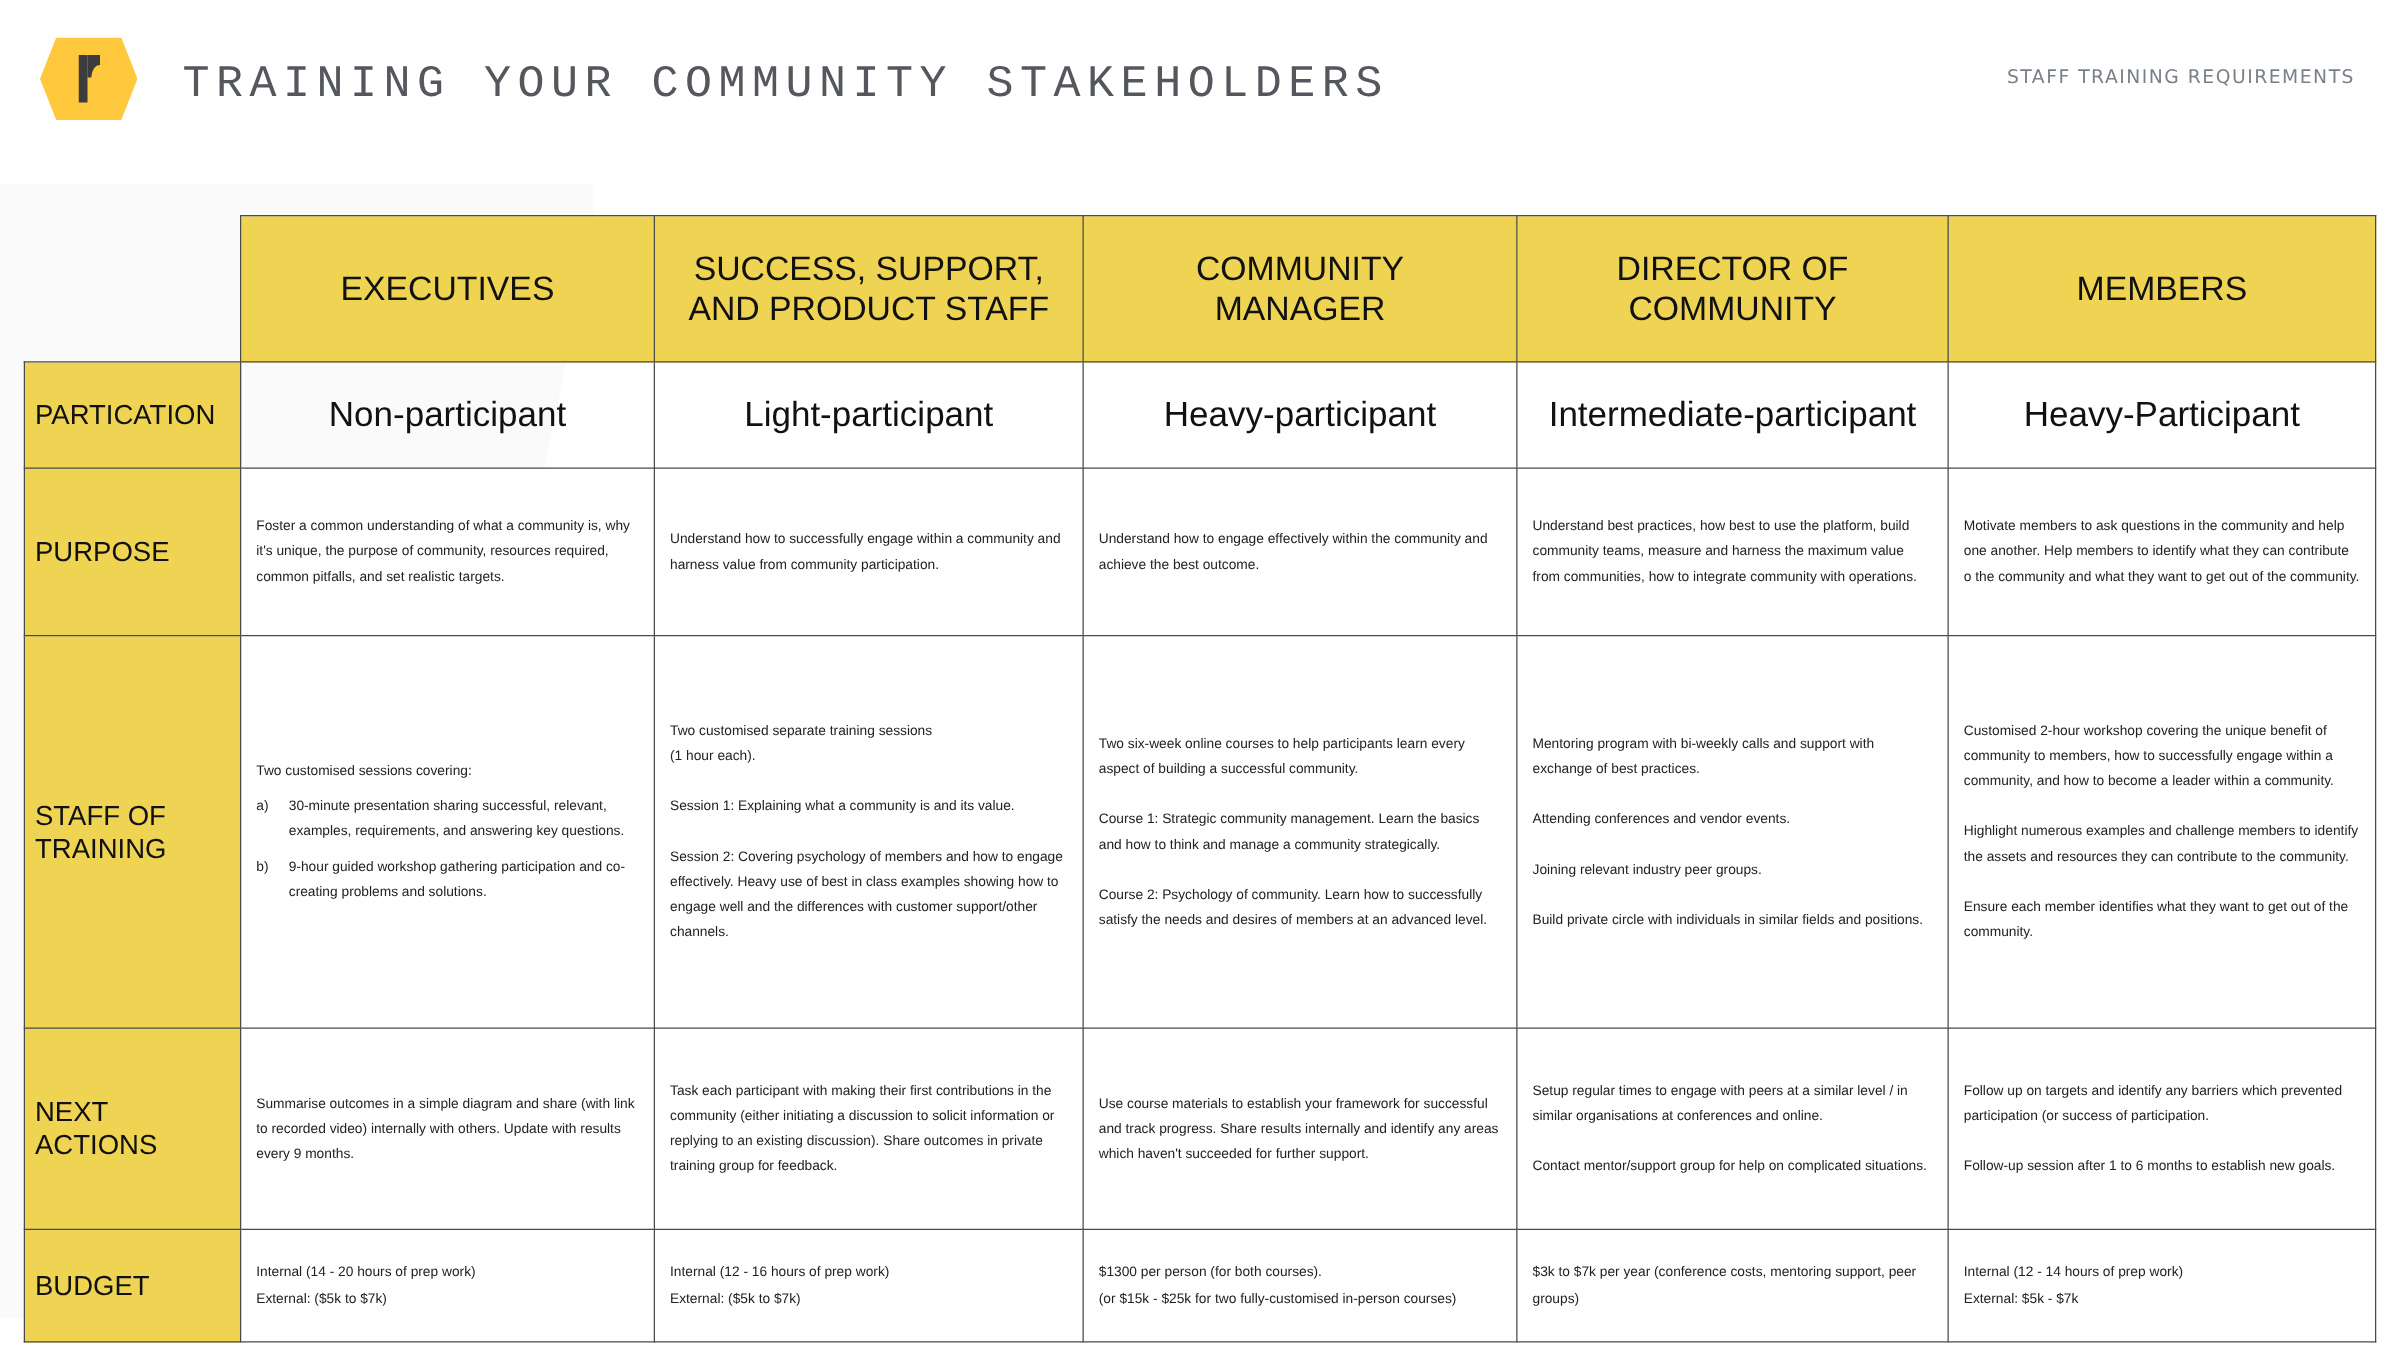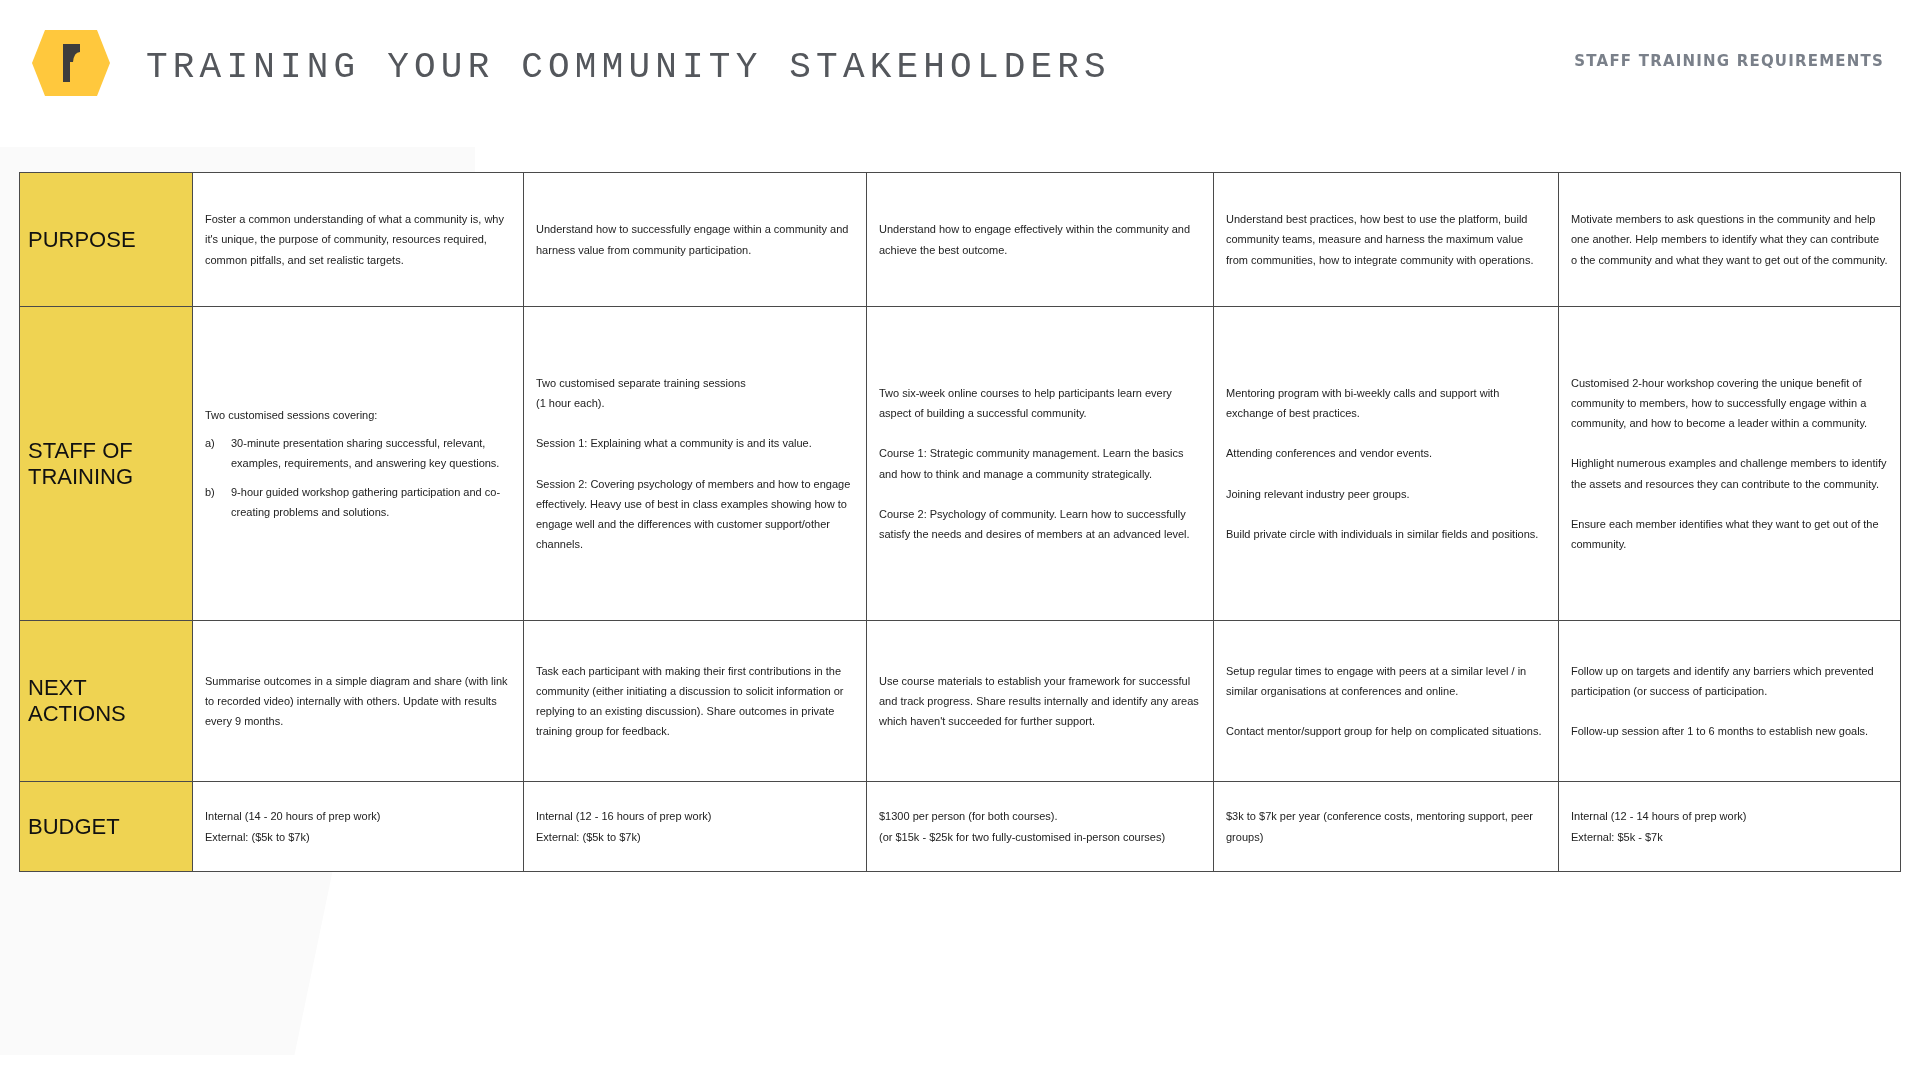--- a/index.html
+++ b/index.html
@@ -19,21 +19,21 @@
   }
   .title {
     position:absolute; left:146px; top:46px;
     font-family:Liberation Mono, monospace;
     font-size:36px; letter-spacing:5.2px; color:#54575c;
     white-space:nowrap; line-height:44px;
   }
   .subtitle {
     position:absolute; right:36px; top:52px;
     font-family:"DejaVu Sans", sans-serif;
-    font-size:15px; letter-spacing:1.2px; color:#7a808a; font-weight:bold;
+    font-size:15px; letter-spacing:1.2px; color:#7a808a; font-weight:normal;
     white-space:nowrap;
   }
   table.grid {
     position:absolute; left:19px; top:172px;
     border-collapse:collapse; table-layout:fixed;
   }
   table.grid td, table.grid th {
     border:1.5px solid #4a4a4a; padding:0; vertical-align:middle;
   }
   th.corner { border:none !important; background:transparent; }
@@ -73,21 +73,40 @@
 <table class="grid">
   <colgroup>
     <col style="width:173px">
     <col style="width:331px">
     <col style="width:343px">
     <col style="width:347px">
     <col style="width:345px">
     <col style="width:342px">
   </colgroup>
   <tbody>
+      <tr style="height:117px">
+    <th class="corner"></th>
+    <th class="colhead" style="white-space:pre-line">EXECUTIVES</th>
+    <th class="colhead" style="white-space:pre-line">SUCCESS, SUPPORT,
+AND PRODUCT STAFF</th>
+    <th class="colhead" style="white-space:pre-line">COMMUNITY
+MANAGER</th>
+    <th class="colhead" style="white-space:pre-line">DIRECTOR OF
+COMMUNITY</th>
+    <th class="colhead" style="white-space:pre-line">MEMBERS</th>
+  </tr>
 
+  <tr style="height:85px">
+    <td class="rowhead">PARTICATION</td>
+    <td class="particip">Non-participant</td>
+    <td class="particip">Light-participant</td>
+    <td class="particip">Heavy-participant</td>
+    <td class="particip">Intermediate-participant</td>
+    <td class="particip">Heavy-Participant</td>
+  </tr>
 
   <tr style="height:134px">
     <td class="rowhead">PURPOSE</td>
     <td class="cell">Foster a common understanding of what a community is, why it's unique, the purpose of community, resources required, common pitfalls, and set realistic targets.</td>
     <td class="cell">Understand how to successfully engage within a community and harness value from community participation.</td>
     <td class="cell">Understand how to engage effectively within the community and achieve the best outcome.</td>
     <td class="cell">Understand best practices, how best to use the platform, build community teams, measure and harness the maximum value from communities, how to integrate community with operations.</td>
     <td class="cell">Motivate members to ask questions in the community and help one another. Help members to identify what they can contribute o the community and what they want to get out of the community.</td>
   </tr>
 

